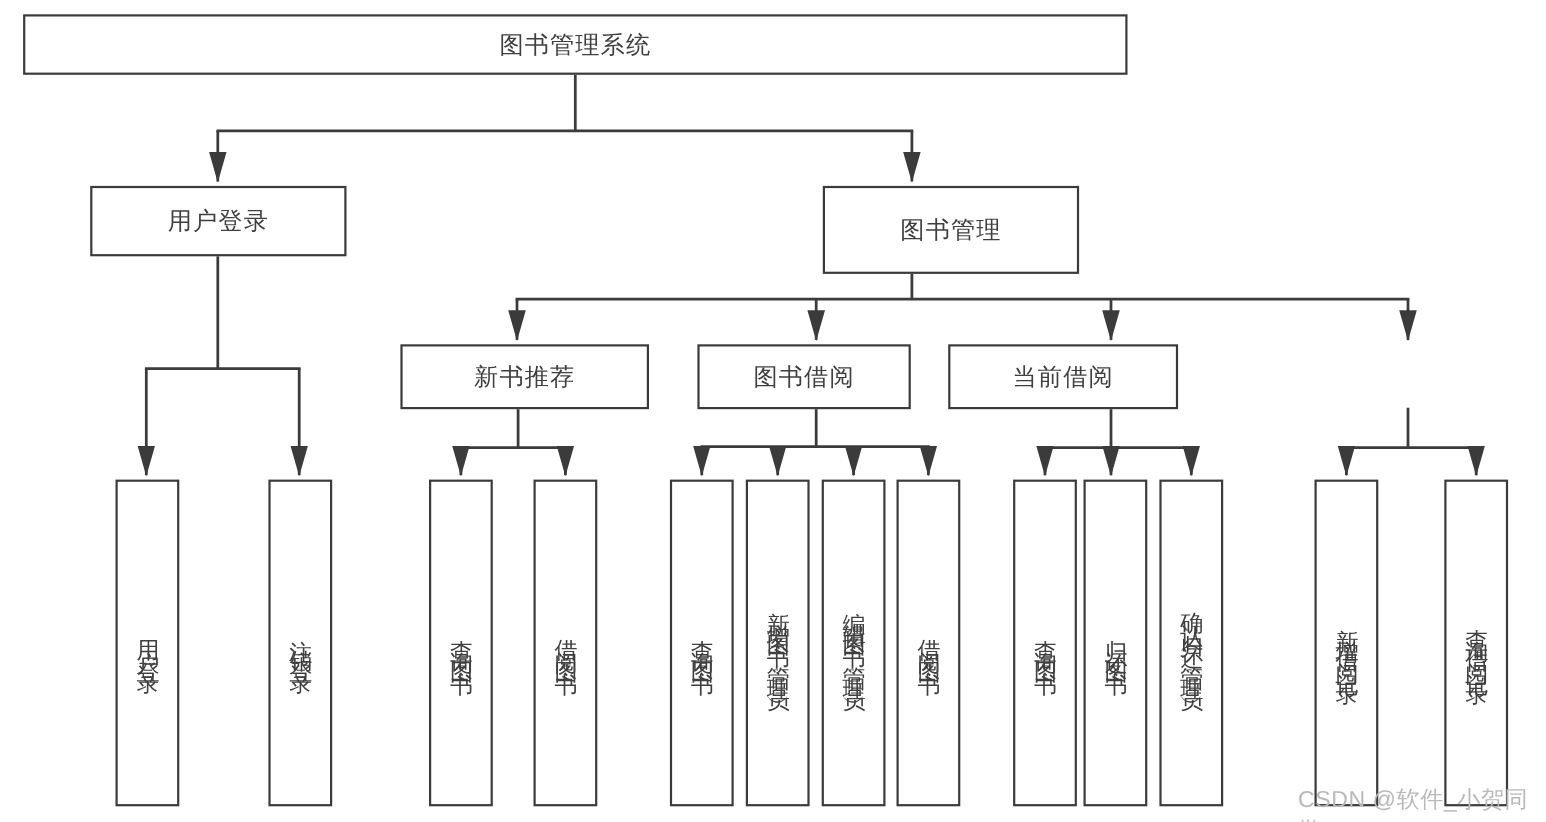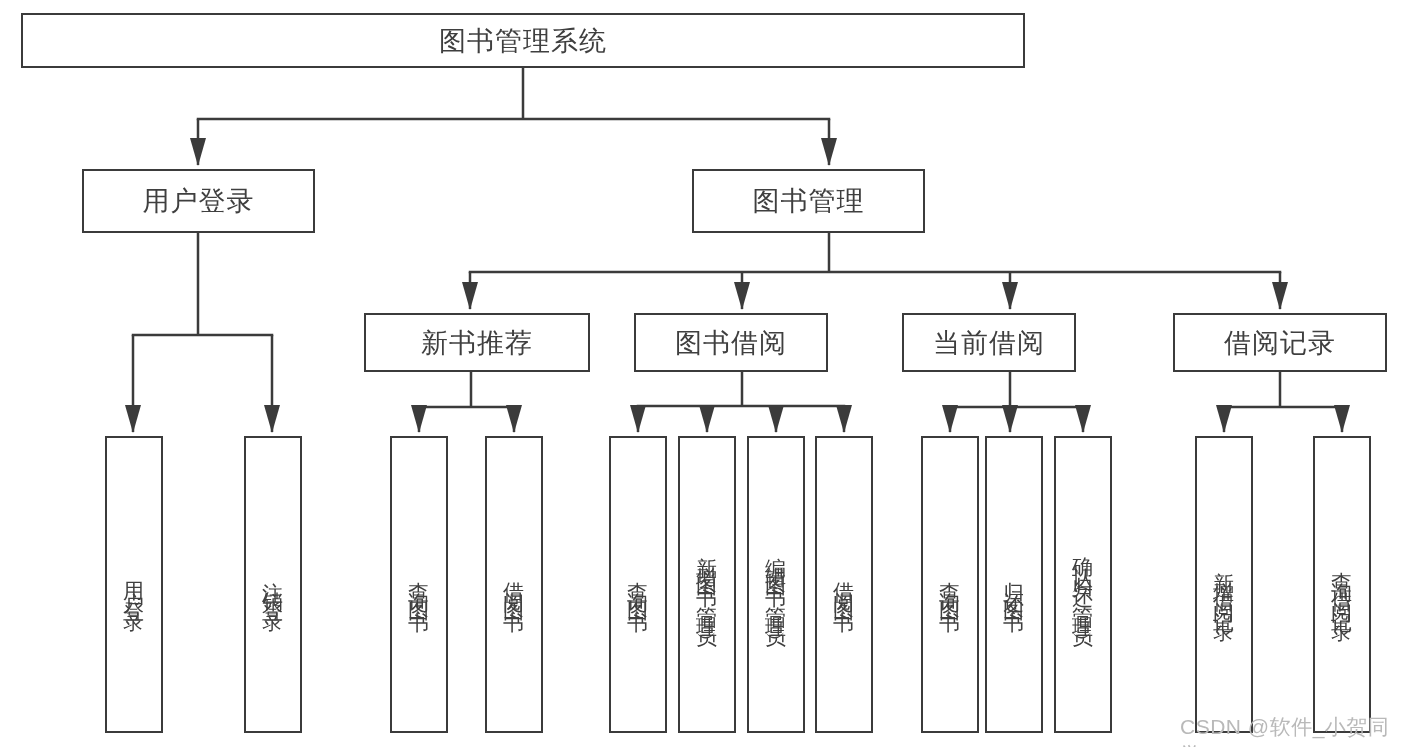--- a/index.html
+++ b/index.html
@@ -23,21 +23,21 @@
   }
   .node {
     position: absolute;
     box-sizing: border-box;
     background: #ffffff;
     border: 2.5px solid var(--line, #3b3b3b);
     display: flex;
     align-items: center;
     justify-content: center;
     color: var(--text, #3f3f3f);
-    font-size: 27px;
+    font-size: 22px;
     letter-spacing: 1px;
     z-index: 1;
     white-space: nowrap;
   }
   .leaf {
     writing-mode: vertical-rl;
     text-orientation: mixed;
     letter-spacing: 10px;
     line-height: 1;
     font-size: 21px;
@@ -97,26 +97,25 @@
 
       <path d="M1280 372 V407 M1224 407 H1342" stroke-linecap="square"></path>
       <path d="M1224 407 V432" marker-end="url(#arrow)"></path>
       <path d="M1342 407 V432" marker-end="url(#arrow)"></path>
     </g>
   </svg>
 
   <div class="node" style="left:21px;top:13px;width:1004px;height:55px">图书管理系统</div>
 
   <div class="node" style="left:82px;top:169px;width:233px;height:64px">用户登录</div>
-  <div class="node" style="left:692px;top:169px;width:233px;height:64px">图书管理</div>
+  <div class="node" style="left:748px;top:169px;width:233px;height:80px">图书管理</div>
 
   <div class="node" style="left:364px;top:313px;width:226px;height:59px">新书推荐</div>
   <div class="node" style="left:634px;top:313px;width:194px;height:59px">图书借阅</div>
-  <div class="node" style="left:902px;top:313px;width:174px;height:59px">当前借阅</div>
-  <div class="node" style="left:1173px;top:313px;width:214px;height:59px">借阅记录</div>
+  <div class="node" style="left:862px;top:313px;width:209px;height:59px">当前借阅</div>
 
   <div class="node leaf" style="left:105px;top:436px;width:58px;height:297px">用户登录</div>
   <div class="node leaf" style="left:244px;top:436px;width:58px;height:297px">注销登录</div>
 
   <div class="node leaf" style="left:390px;top:436px;width:58px;height:297px">查询图书</div>
   <div class="node leaf" style="left:485px;top:436px;width:58px;height:297px">借阅图书</div>
 
   <div class="node leaf" style="left:609px;top:436px;width:58px;height:297px">查询图书</div>
   <div class="node leaf" style="left:678px;top:436px;width:58px;height:297px">新增图书（管理员）</div>
   <div class="node leaf" style="left:747px;top:436px;width:58px;height:297px">编辑图书（管理员）</div>

